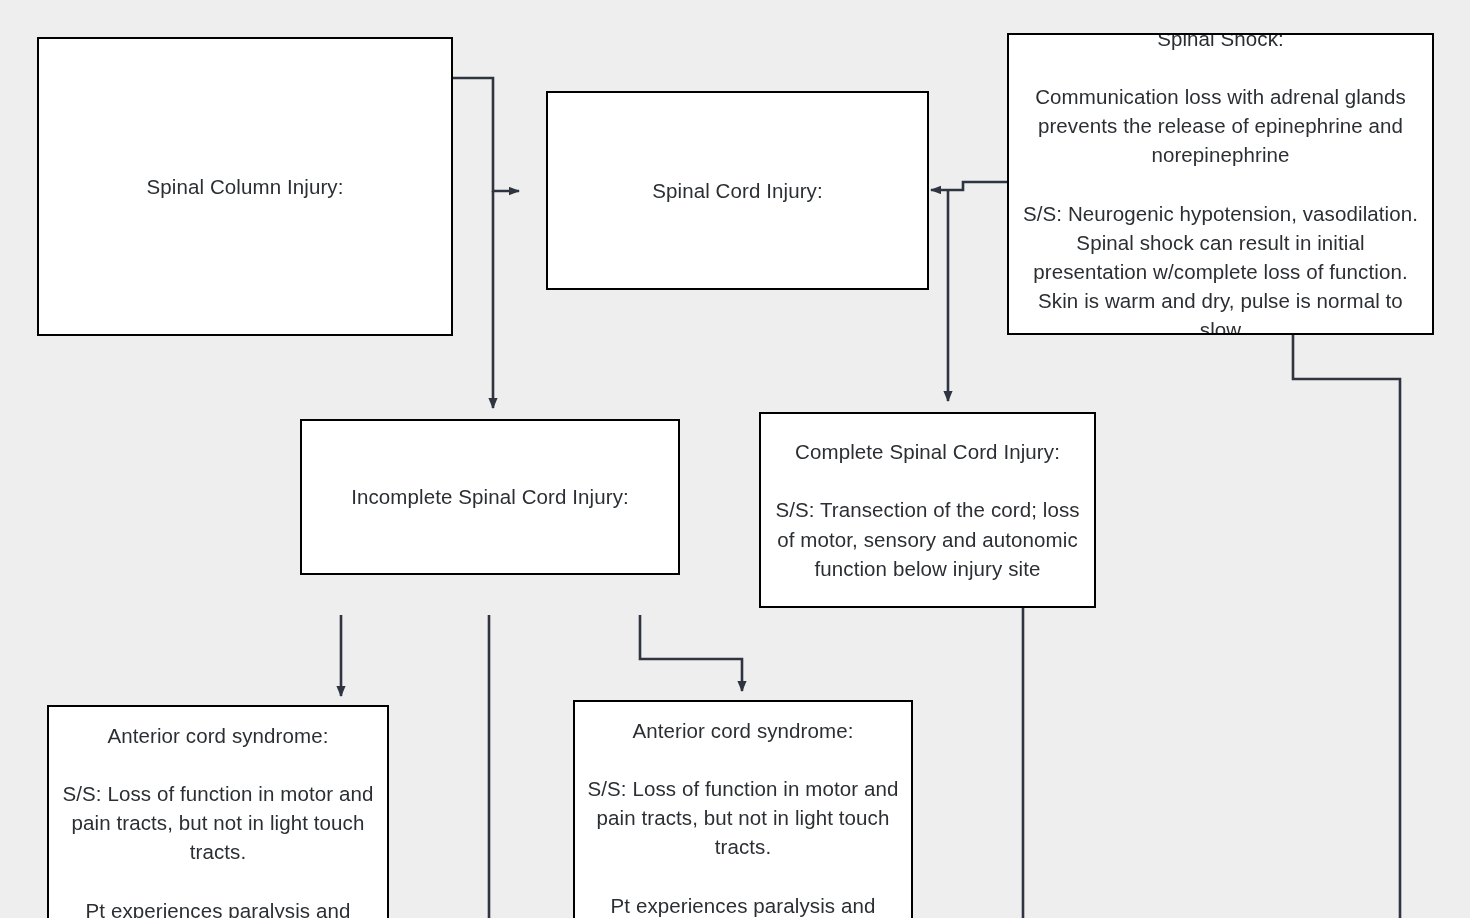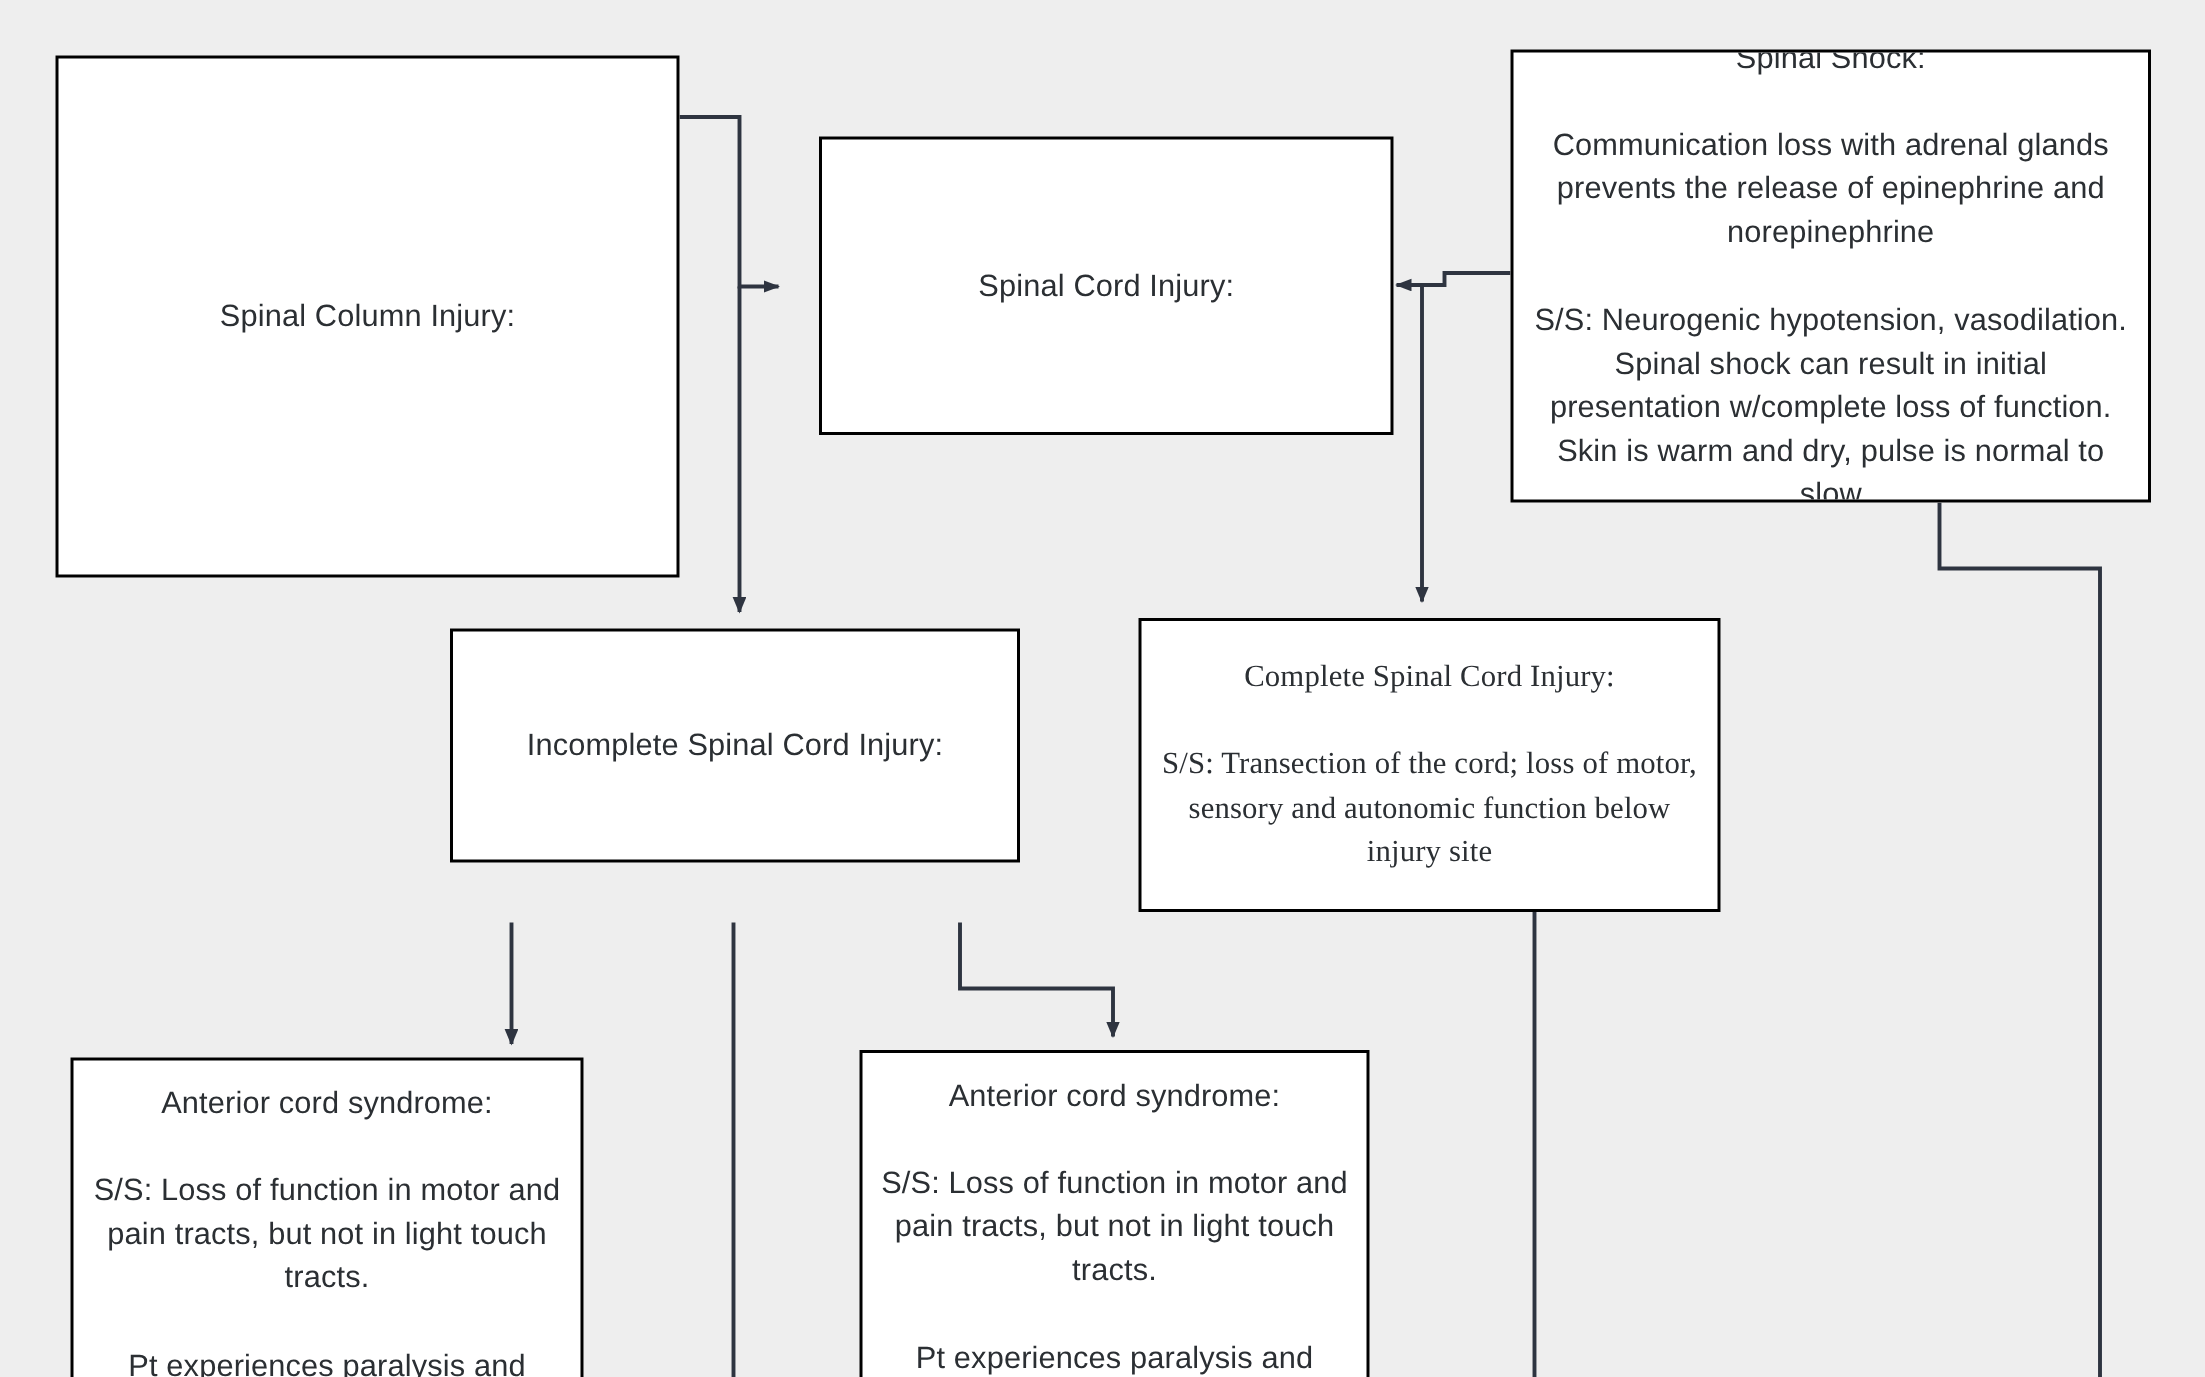--- a/index.html
+++ b/index.html
@@ -46,25 +46,25 @@
     padding: 0;
     line-height: 1.42;
     font-size: 20.5px;
     color: #2b2f33;
     letter-spacing: 0.1px;
   }
   .node p.gap {
     margin-top: 1.42em;
   }
   
-  #node-spinal-column-injury { left: 37px;   top: 37px;  width: 416px; height: 348px; }
+  #node-spinal-column-injury { left: 37px;   top: 37px;  width: 416px; height: 299px; }
   #node-spinal-cord-injury   { left: 530px;  top: 91px;  width: 383px; height: 199px; margin-left: 16px; }
   #node-spinal-shock         { left: 1007px; top: 33px;  width: 427px; height: 302px; }
   #node-incomplete-sci       { left: 300px;  top: 419px; width: 380px; height: 156px; }
-  #node-complete-sci         { left: 759px;  top: 412px; width: 388px; height: 196px; font-family: Liberation Serif, serif; }
+  #node-complete-sci         { left: 759px;  top: 412px; width: 337px; height: 196px; }
   #node-anterior-cord-left   { left: 47px;   top: 705px; width: 342px; height: 260px; justify-content: flex-start; padding-top: 14px; }
   #node-anterior-cord-mid    { left: 573px;  top: 700px; width: 340px; height: 265px; justify-content: flex-start; padding-top: 14px; }
 </style>
 </head>
 <body>
 
 <div id="canvas">
 
   <svg id="edges" viewBox="0 0 1470 918" width="1470" height="918" xmlns="http://www.w3.org/2000/svg">
     <defs>

